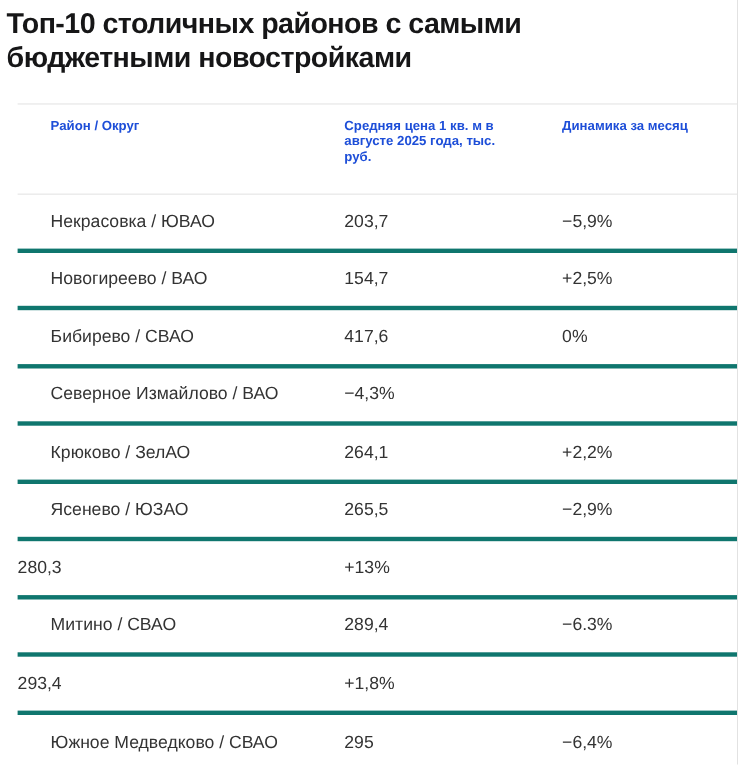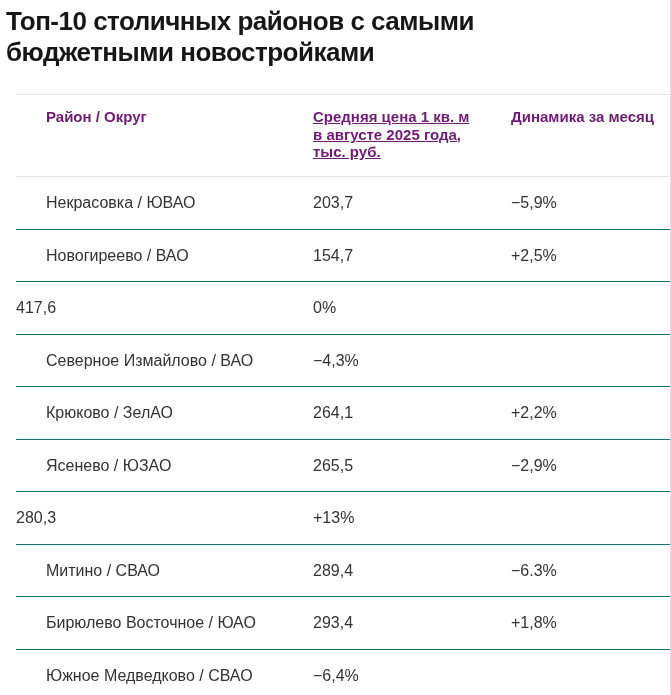--- a/index.html
+++ b/index.html
@@ -29,32 +29,32 @@
     border-top: 1px solid #e4e4e4;
   }
   .thead, .trow {
     display: grid;
     grid-template-columns: 297px 198px 1fr;
   }
   .thead {
     height: 82px;
     padding-top: 13px;
     border-bottom: 1px solid #e4e4e4;
-    font-size: 15px;
+    font-size: 12px;
     font-weight: bold;
     line-height: 1.16;
-    color: #701a75;
+    color: #1d4ed8;
   }
   .th-district, .cell-district { padding-left: 30px; }
-  .th-price { max-width: 162px; text-decoration: underline; }
+  .th-price { max-width: 162px; }
   .th-change { white-space: nowrap; }
   .trow {
     height: 52.5px;
     align-items: center;
-    border-bottom: 1px solid #0f766e;
+    border-bottom: 4px solid #0f766e;
     font-size: 16px;
     color: #333333;
   }
   .trow:last-child { border-bottom: none; }
   .cell { white-space: nowrap; }
 </style>
 </head>
 <body>
 
 <div class="page">
@@ -74,20 +74,21 @@
     <div class="cell cell-change">−5,9%</div>
   </div>
 
   <div class="trow">
     <div class="cell cell-district">Новогиреево / ВАО</div>
     <div class="cell cell-price">154,7</div>
     <div class="cell cell-change">+2,5%</div>
   </div>
 
   <div class="trow">
+    <div class="cell cell-district">Бибирево / СВАО</div>
     <div class="cell cell-price">417,6</div>
     <div class="cell cell-change">0%</div>
   </div>
 
   <div class="trow">
     <div class="cell cell-district">Северное Измайлово / ВАО</div>
     <div class="cell cell-change">−4,3%</div>
   </div>
 
   <div class="trow">
@@ -107,24 +108,24 @@
     <div class="cell cell-change">+13%</div>
   </div>
 
   <div class="trow">
     <div class="cell cell-district">Митино / СВАО</div>
     <div class="cell cell-price">289,4</div>
     <div class="cell cell-change">−6.3%</div>
   </div>
 
   <div class="trow">
-    <div class="cell cell-district">Бирюлево Восточное / ЮАО</div>
     <div class="cell cell-price">293,4</div>
     <div class="cell cell-change">+1,8%</div>
   </div>
 
   <div class="trow">
     <div class="cell cell-district">Южное Медведково / СВАО</div>
+    <div class="cell cell-price">295</div>
     <div class="cell cell-change">−6,4%</div>
   </div>
 </div>
   </div>
 </div>
 
 </body></html>

